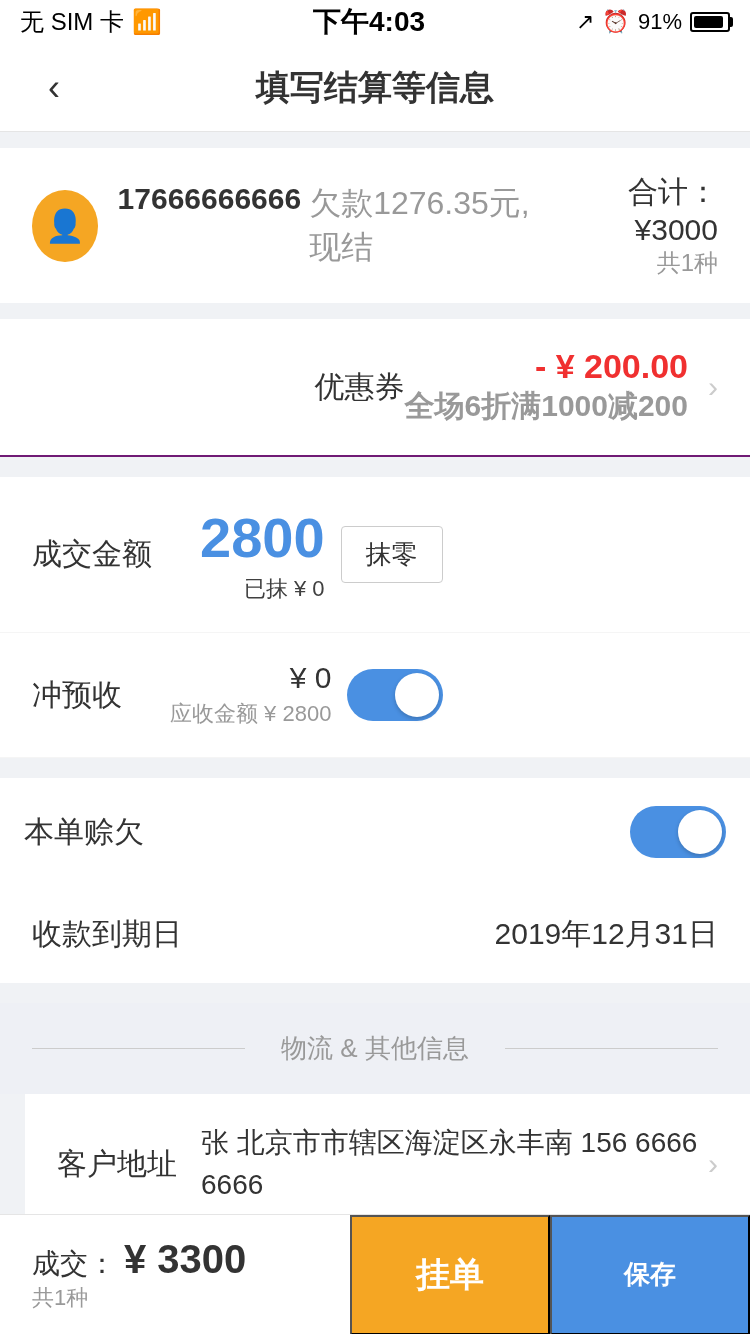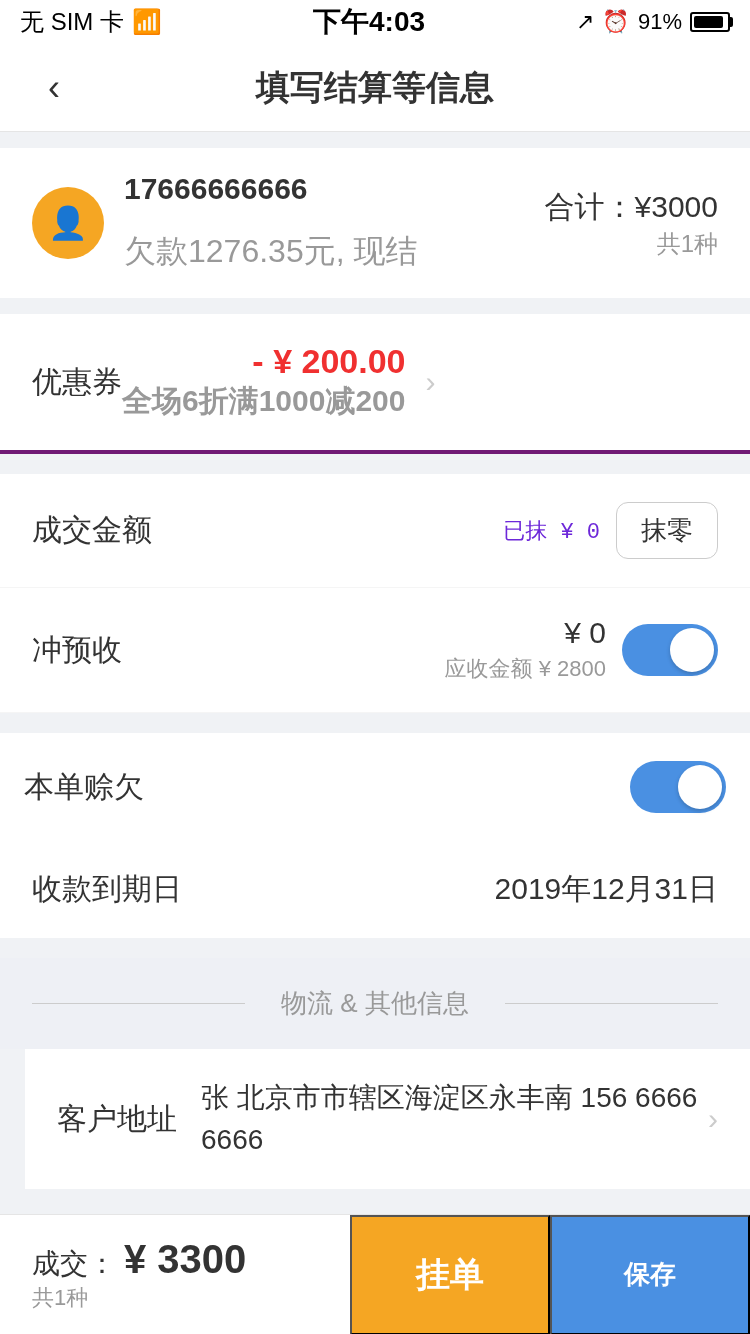--- a/index.html
+++ b/index.html
@@ -65,72 +65,72 @@
       display: flex;
       align-items: center;
       justify-content: space-between;
     }
     .customer-left { display: flex; align-items: center; gap: 20px; }
     .avatar {
       width: 72px; height: 72px; border-radius: 50%; background: #f5a623;
       display: flex; align-items: center; justify-content: center;
       font-size: 32px; color: #fff;
     }
-    .customer-info { display: flex; flex-direction: column; gap: 24px; }
+    .customer-info { display: flex; flex-direction: row; gap: 8px; }
     .customer-phone { font-size: 30px; font-weight: 600; color: #333; }
     .customer-debt { font-size: 32px; color: #999; }
     .customer-right { text-align: right; }
     .total-amount { font-size: 30px; color: #333; }
     .total-count { font-size: 24px; color: #999; }
 
     
     .divider-gray { height: 16px; background: #f0f2f5; }
 
     
     .coupon-row {
       background: #fff;
       padding: 28px 32px;
       display: flex;
       align-items: center;
-      justify-content: flex-start;
-      border-bottom: 4px solid #701a75;
+      justify-content: flex-end;
+      border-bottom: 2px solid #701a75;
     }
     .coupon-label { font-size: 30px; color: #333; }
     .coupon-right { display: flex; align-items: center; gap: 12px; }
     .coupon-amount { font-size: 34px; color: #f03030; font-weight: 600; }
     .coupon-desc { font-size: 30px; color: #999; text-align: right; font-weight: bold; }
     .chevron { font-size: 30px; color: #ccc; margin-left: 8px; }
 
     
     .section-divider { height: 20px; background: #f0f2f5; }
 
     
     .form-section { background: #fff; }
 
     
     .form-row {
       padding: 28px 32px;
       display: flex;
       align-items: center;
-      justify-content: space-between;
+      justify-content: flex-start;
       border-bottom: 1px solid #f5f5f5;
       min-height: 90px;
       gap: 48px;
     }
     .form-row-label { font-size: 30px; color: #333; }
     .form-row-right { display: flex; align-items: center; gap: 16px; }
 
     
     .trans-amount { font-size: 56px; color: #4a90e2; font-weight: 600; }
     .round-zero-btn {
-      border: 1px solid #ccc; border-radius: 12px;
+      border: 1px solid #ccc; border-radius: 4px;
       padding: 10px 24px; font-size: 26px; color: #333;
       background: #fff; cursor: pointer;
     }
-    .already-wiped { font-size: 22px; color: #6d28d9; text-align: right; font-family: Liberation Mono, monospace; }
+    .already-wiped { font-size: 22px; color: #404040; text-align: right; }
     .trans-right-col { display: flex; flex-direction: column; align-items: flex-end; gap: 4px; }
 
     
     .prepay-amount { font-size: 30px; color: #333; }
     .prepay-desc { font-size: 22px; color: #999; }
     .prepay-right-col { display: flex; flex-direction: column; align-items: flex-end; gap: 4px; }
 
     
     .toggle {
       width: 96px; height: 52px; border-radius: 26px;
@@ -288,20 +288,21 @@
   </div>
 </div>
 
 <div class="section-divider"></div>
 
 <div class="form-section">
   <div class="form-row">
     <div class="form-row-label">成交金额</div>
     <div class="form-row-right">
       <div class="trans-right-col">
+        <div class="trans-amount">2800</div>
         <div class="already-wiped">已抹  ¥ 0</div>
       </div>
       <button class="round-zero-btn">抹零</button>
     </div>
   </div>
 
   <div class="form-row">
     <div class="form-row-label">冲预收</div>
     <div class="form-row-right">
       <div class="prepay-right-col">

